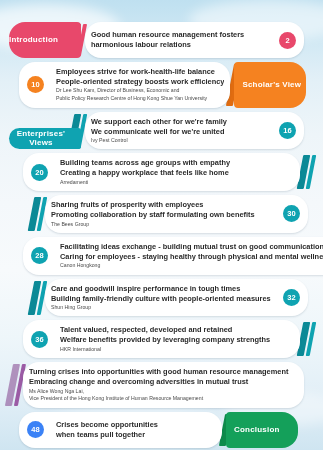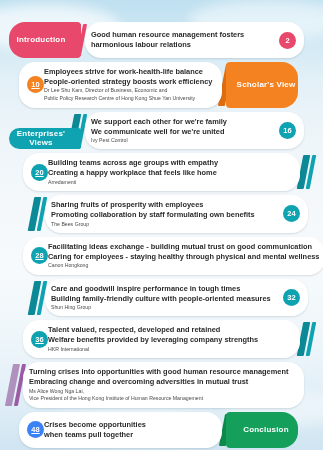--- a/index.html
+++ b/index.html
@@ -70,21 +70,20 @@
     z-index: 2;
   }
 
   
   .tab {
     position: relative;
     width: 72px;
     flex: 0 0 72px;
     display: flex;
     align-items: center;
-    justify-content: center;
     text-align: center;
     color: #fff;
     font-size: 8px;
     font-weight: bold;
     letter-spacing: .2px;
     line-height: 1.15;
     z-index: 3;
   }
   .tab.left  { border-radius: 16px 4px 4px 16px; margin-right: -10px; padding-right: 8px; }
   .tab.right { border-radius: 4px 16px 16px 4px; margin-left: -10px;  padding-left: 8px; }
@@ -93,21 +92,21 @@
   .badge {
     flex: 0 0 auto;
     width: 17px; height: 17px;
     border-radius: 50%;
     color: #fff;
     font-size: 7.5px;
     font-weight: bold;
     display: flex; align-items: center; justify-content: center;
     z-index: 5;
   }
-  .badge.lead { margin-right: 0; margin-left: 2px; text-decoration: underline; }
+  .badge.lead { margin-right: 12px; margin-left: 2px; }
   .badge.trail { margin-left: 6px; margin-right: 2px; }
 
   .texts { flex: 1; min-width: 0; }
   .tline {
     font-size: 7.4px;
     font-weight: bold;
     color: #2b2b2b;
     line-height: 1.35;
     white-space: nowrap;
     overflow: hidden;
@@ -215,21 +214,21 @@
         <div class="edgebar">
           <i class="a" style="background: rgb(11, 137, 150);"></i>
           <i class="b" style="background: rgb(15, 163, 177);"></i>
         </div>
         <div class="card">
           <div class="texts">
             <div class="tline">Sharing fruits of prosperity with employees</div>
             <div class="tline">Promoting collaboration by staff formulating own benefits</div>
             <div class="sub">The Bees Group</div>
           </div>
-          <div class="badge trail" style="background: rgb(15, 163, 177);">24</div>
+          <div class="badge trail" style="background: rgb(15, 163, 177);">30</div>
         </div>
       </div>
       <div class="row indent-b">
         <div class="card">
           <div class="badge lead" style="background: rgb(15, 163, 177);">28</div>
           <div class="texts">
             <div class="tline">Facilitating ideas exchange - building mutual trust on good communication</div>
             <div class="tline">Caring for employees - staying healthy through physical and mental wellness</div>
             <div class="sub">Canon Hongkong</div>
           </div>

